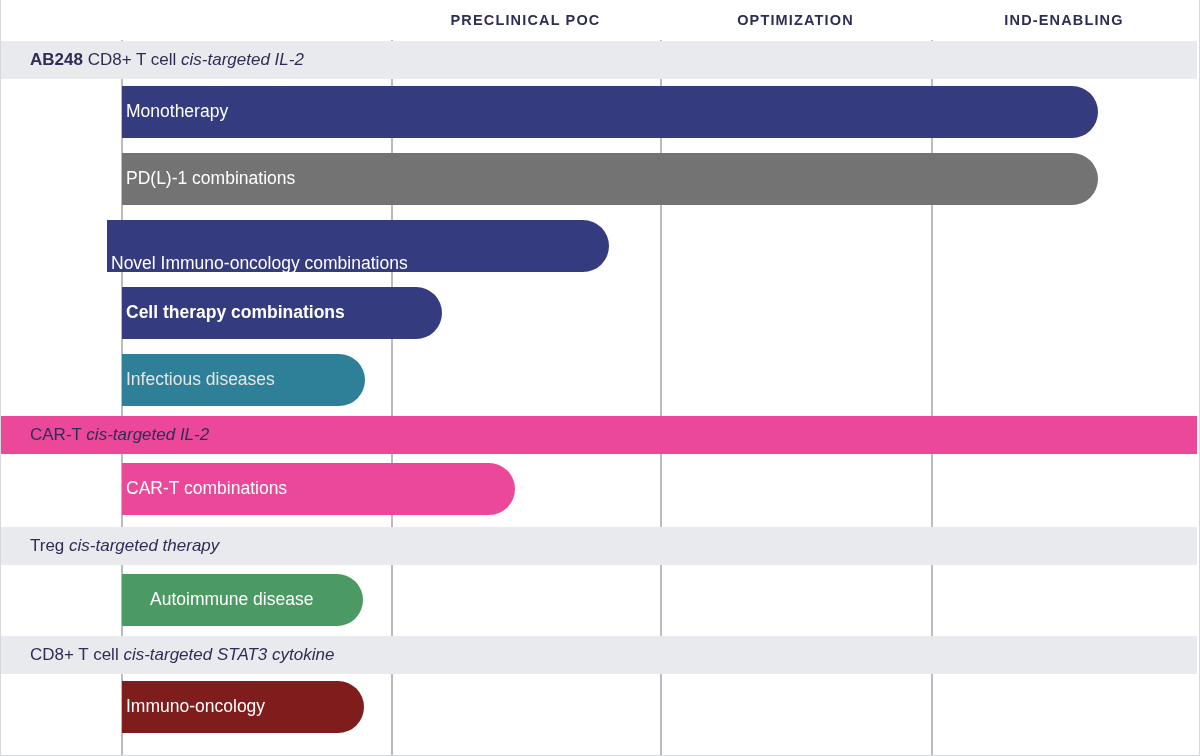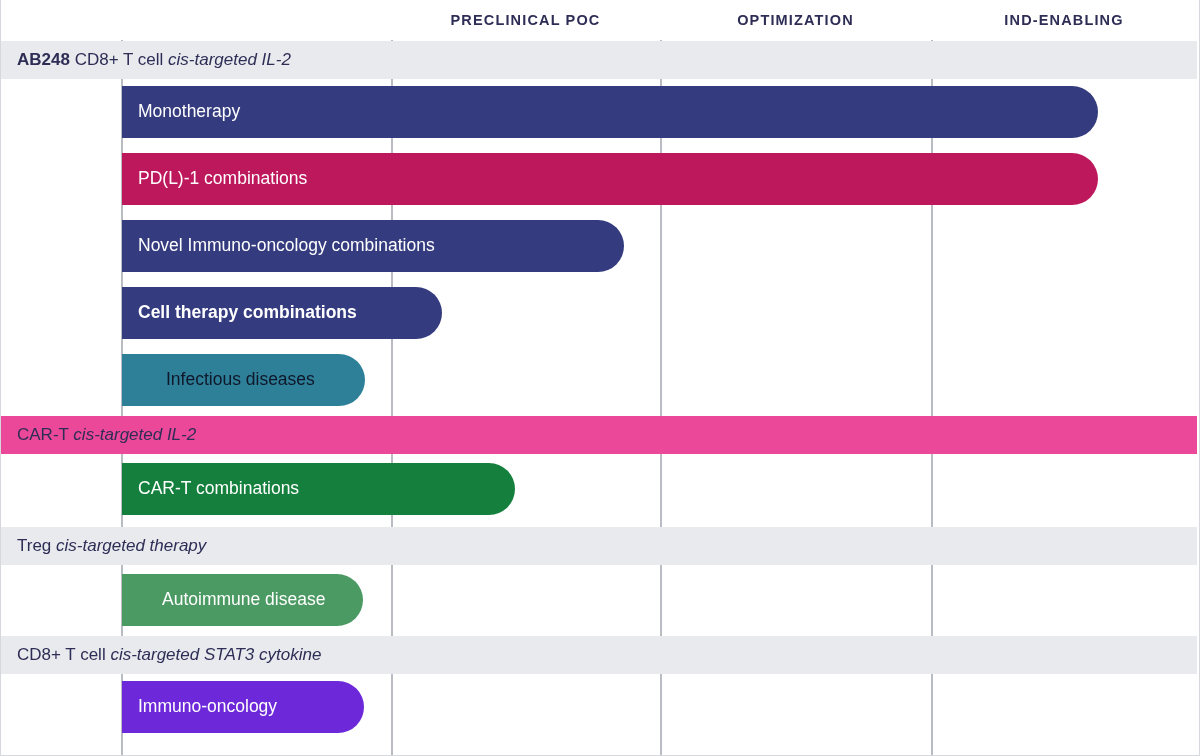--- a/index.html
+++ b/index.html
@@ -66,40 +66,40 @@
     position: absolute;
     left: 0;
     width: 1196px;
     height: 38px;
     background: #e8eaee;
     display: flex;
     align-items: center;
     z-index: 4;
   }
   .category-band .cat-text {
-    padding-left: 16px;
+    padding-left: 29px;
     color: #2e2d55;
     font-size: 17px;
     white-space: nowrap;
   }
   .cat-text .bold   { font-weight: bold; }
   .cat-text .italic { font-style: italic; }
   .cat-text .plain  { font-weight: normal; font-style: normal; }
 
   
   .bar {
     position: absolute;
     height: 52px;
     border-radius: 0 28px 28px 0;
     display: flex;
     align-items: center;
     z-index: 2;
   }
   .bar .bar-label {
-    padding-left: 16px;
+    padding-left: 4px;
     color: #ffffff;
     font-size: 17.5px;
     white-space: nowrap;
     line-height: 1;
   }
 </style>
 </head>
 <body>
 
 <div id="pipeline">
@@ -117,45 +117,45 @@
       <div class="stage-cell" style="left: 930px; width: 266px; color: rgb(46, 45, 85);">IND-ENABLING</div>
     </div>
 
   <div id="rows-layer">
       <div class="category-band" style="top: 41px; background: rgb(232, 234, 238);">
         <div class="cat-text"><span class="bold">AB248 </span><span class="plain">CD8+ T cell </span><span class="italic">cis-targeted IL-2</span></div>
       </div>
       <div class="bar" style="top: 86px; left: 121px; width: 976px; background: rgb(52, 59, 126);">
         <span class="bar-label" style="color: rgb(255, 255, 255);">Monotherapy</span>
       </div>
-      <div class="bar" style="top: 153px; left: 121px; width: 976px; background: #be185d;">
+      <div class="bar" style="top: 153px; left: 121px; width: 976px; background: #737373;">
         <span class="bar-label" style="color: rgb(255, 255, 255);">PD(L)-1 combinations</span>
       </div>
-      <div class="bar" style="top: 220px; left: 121px; width: 502px; background: rgb(52, 59, 126);">
+      <div class="bar" style="top: 220px; left: 106px; width: 502px; background: rgb(52, 59, 126); align-items: flex-end;">
         <span class="bar-label" style="color: rgb(255, 255, 255);">Novel Immuno-oncology combinations</span>
       </div>
       <div class="bar" style="top: 287px; left: 121px; width: 320px; background: rgb(52, 59, 126);">
         <span class="bar-label" style="color: rgb(255, 255, 255); font-weight: bold;">Cell therapy combinations</span>
       </div>
       <div class="bar" style="top: 354px; left: 121px; width: 243px; background: rgb(46, 128, 153);">
-        <span class="bar-label" style="color: #0f172a; margin-left: 28px;">Infectious diseases</span>
+        <span class="bar-label" style="color: #e5e5e5;">Infectious diseases</span>
       </div>
       <div class="category-band" style="top: 416px; background: #ec4899;">
         <div class="cat-text"><span class="plain">CAR-T </span><span class="italic">cis-targeted IL-2</span></div>
       </div>
-      <div class="bar" style="top: 463px; left: 121px; width: 393px; background: #15803d;">
+      <div class="bar" style="top: 463px; left: 121px; width: 393px; background: #ec4899;">
         <span class="bar-label" style="color: rgb(255, 255, 255);">CAR-T combinations</span>
       </div>
       <div class="category-band" style="top: 527px; background: rgb(232, 234, 238);">
         <div class="cat-text"><span class="plain">Treg </span><span class="italic">cis-targeted therapy</span></div>
       </div>
       <div class="bar" style="top: 574px; left: 121px; width: 241px; background: rgb(76, 154, 99);">
         <span class="bar-label" style="color: rgb(255, 255, 255); margin-left: 24px;">Autoimmune disease</span>
       </div>
       <div class="category-band" style="top: 636px; background: rgb(232, 234, 238);">
         <div class="cat-text"><span class="plain">CD8+ T cell </span><span class="italic">cis-targeted STAT3 cytokine</span></div>
       </div>
-      <div class="bar" style="top: 681px; left: 121px; width: 242px; background: #6d28d9;">
+      <div class="bar" style="top: 681px; left: 121px; width: 242px; background: #7f1d1d;">
         <span class="bar-label" style="color: rgb(255, 255, 255);">Immuno-oncology</span>
       </div>
     </div>
 
 </div>
 
 </body></html>

